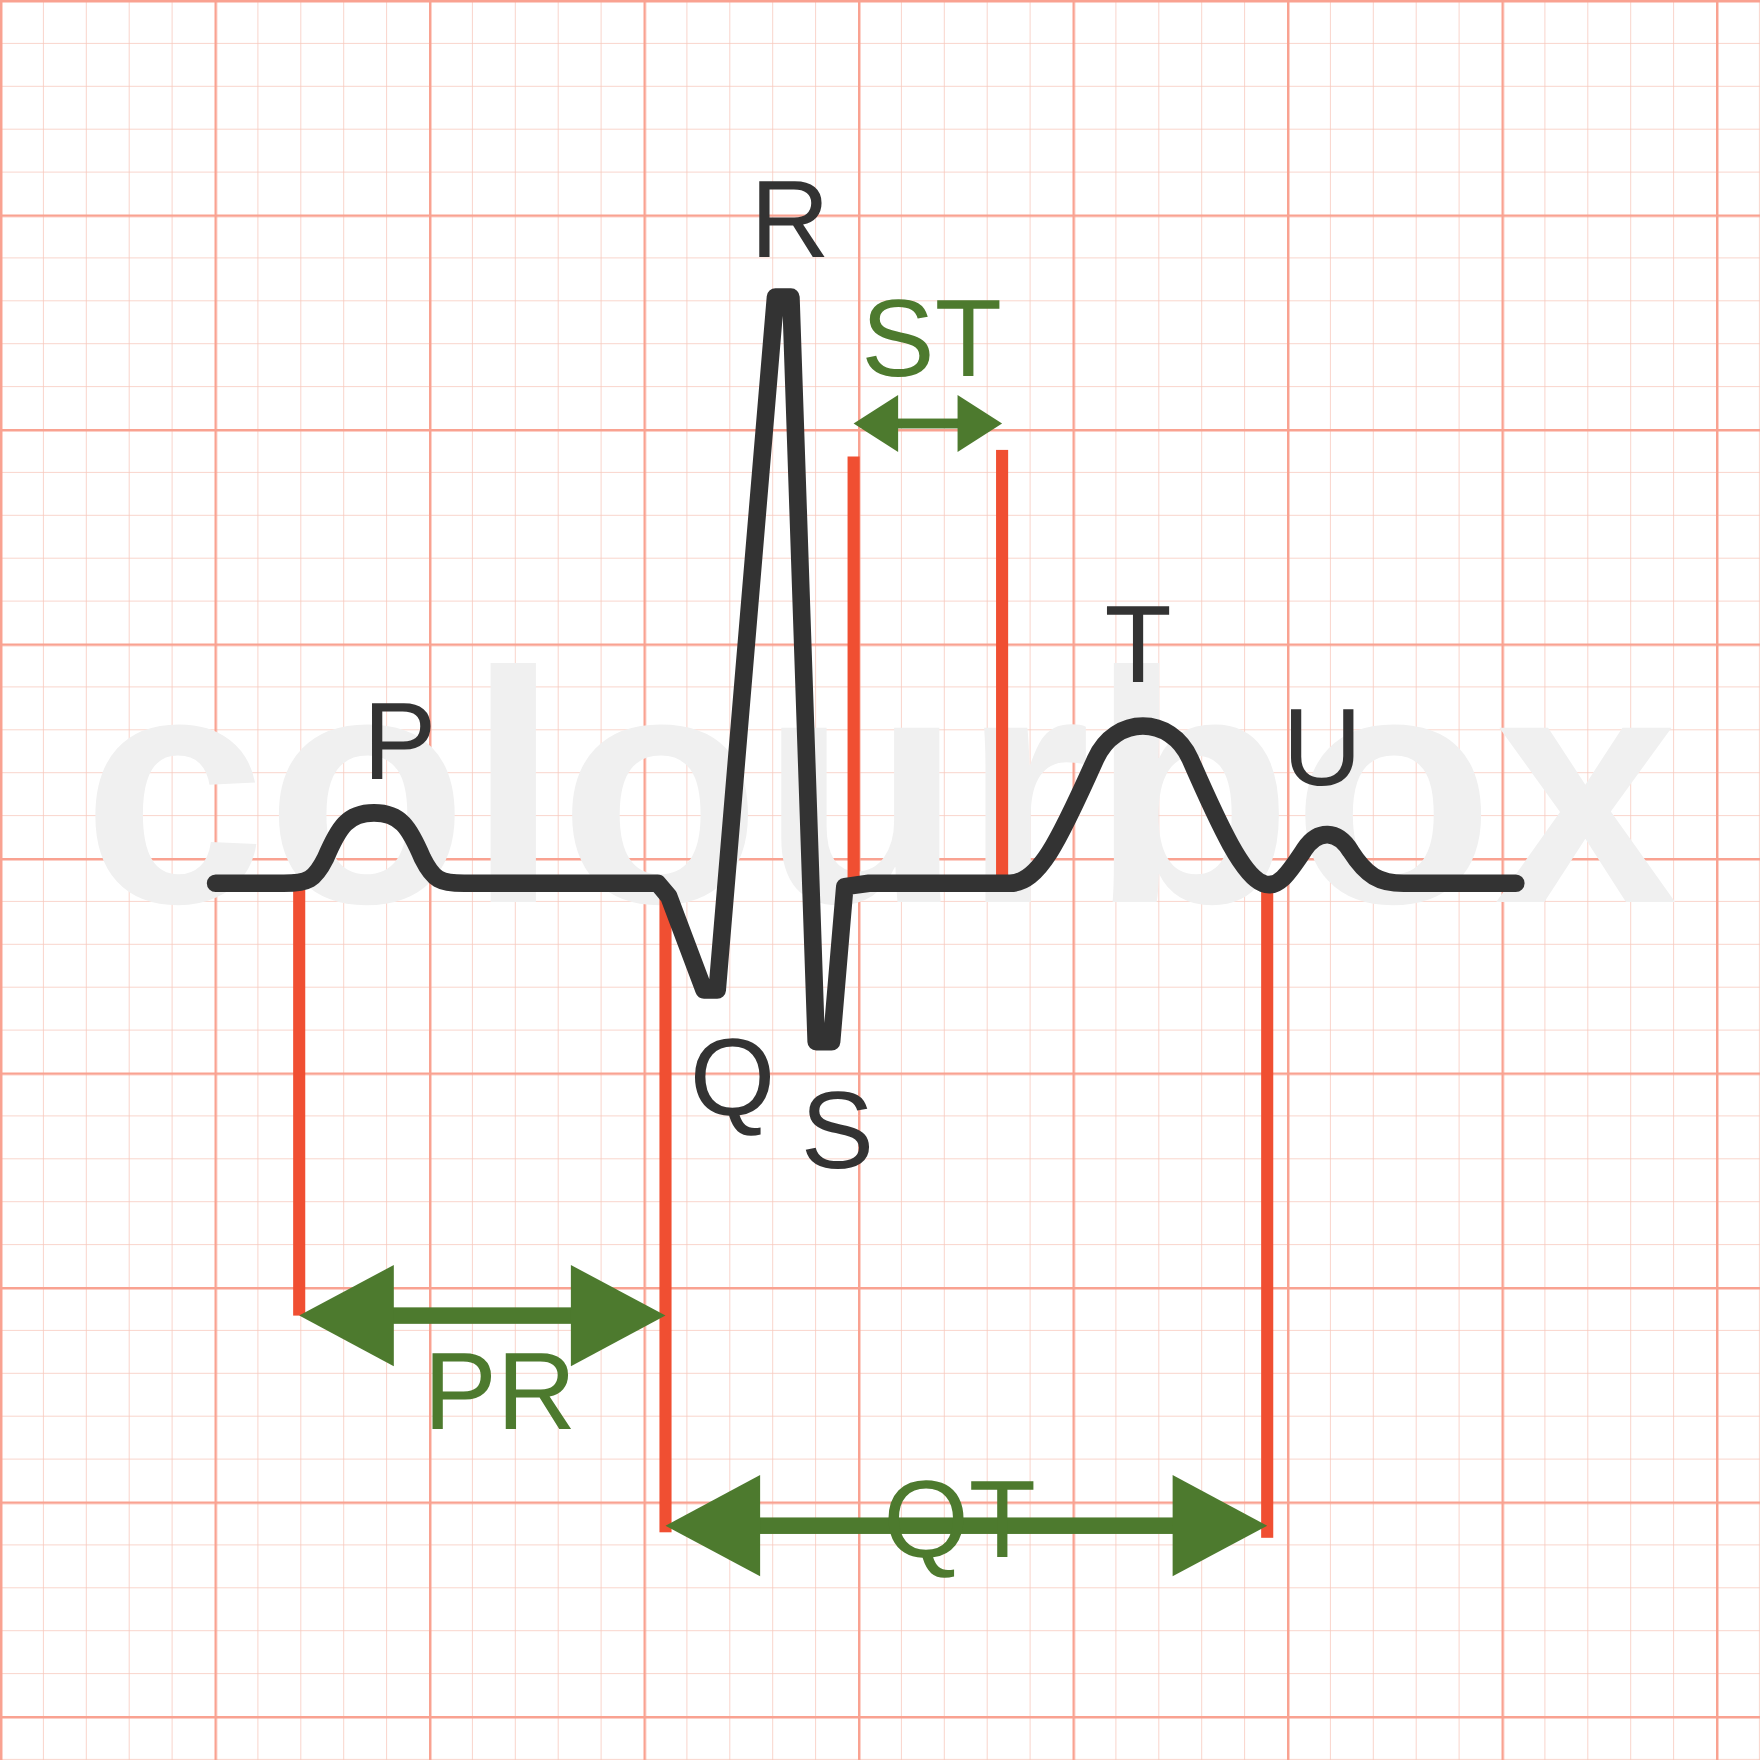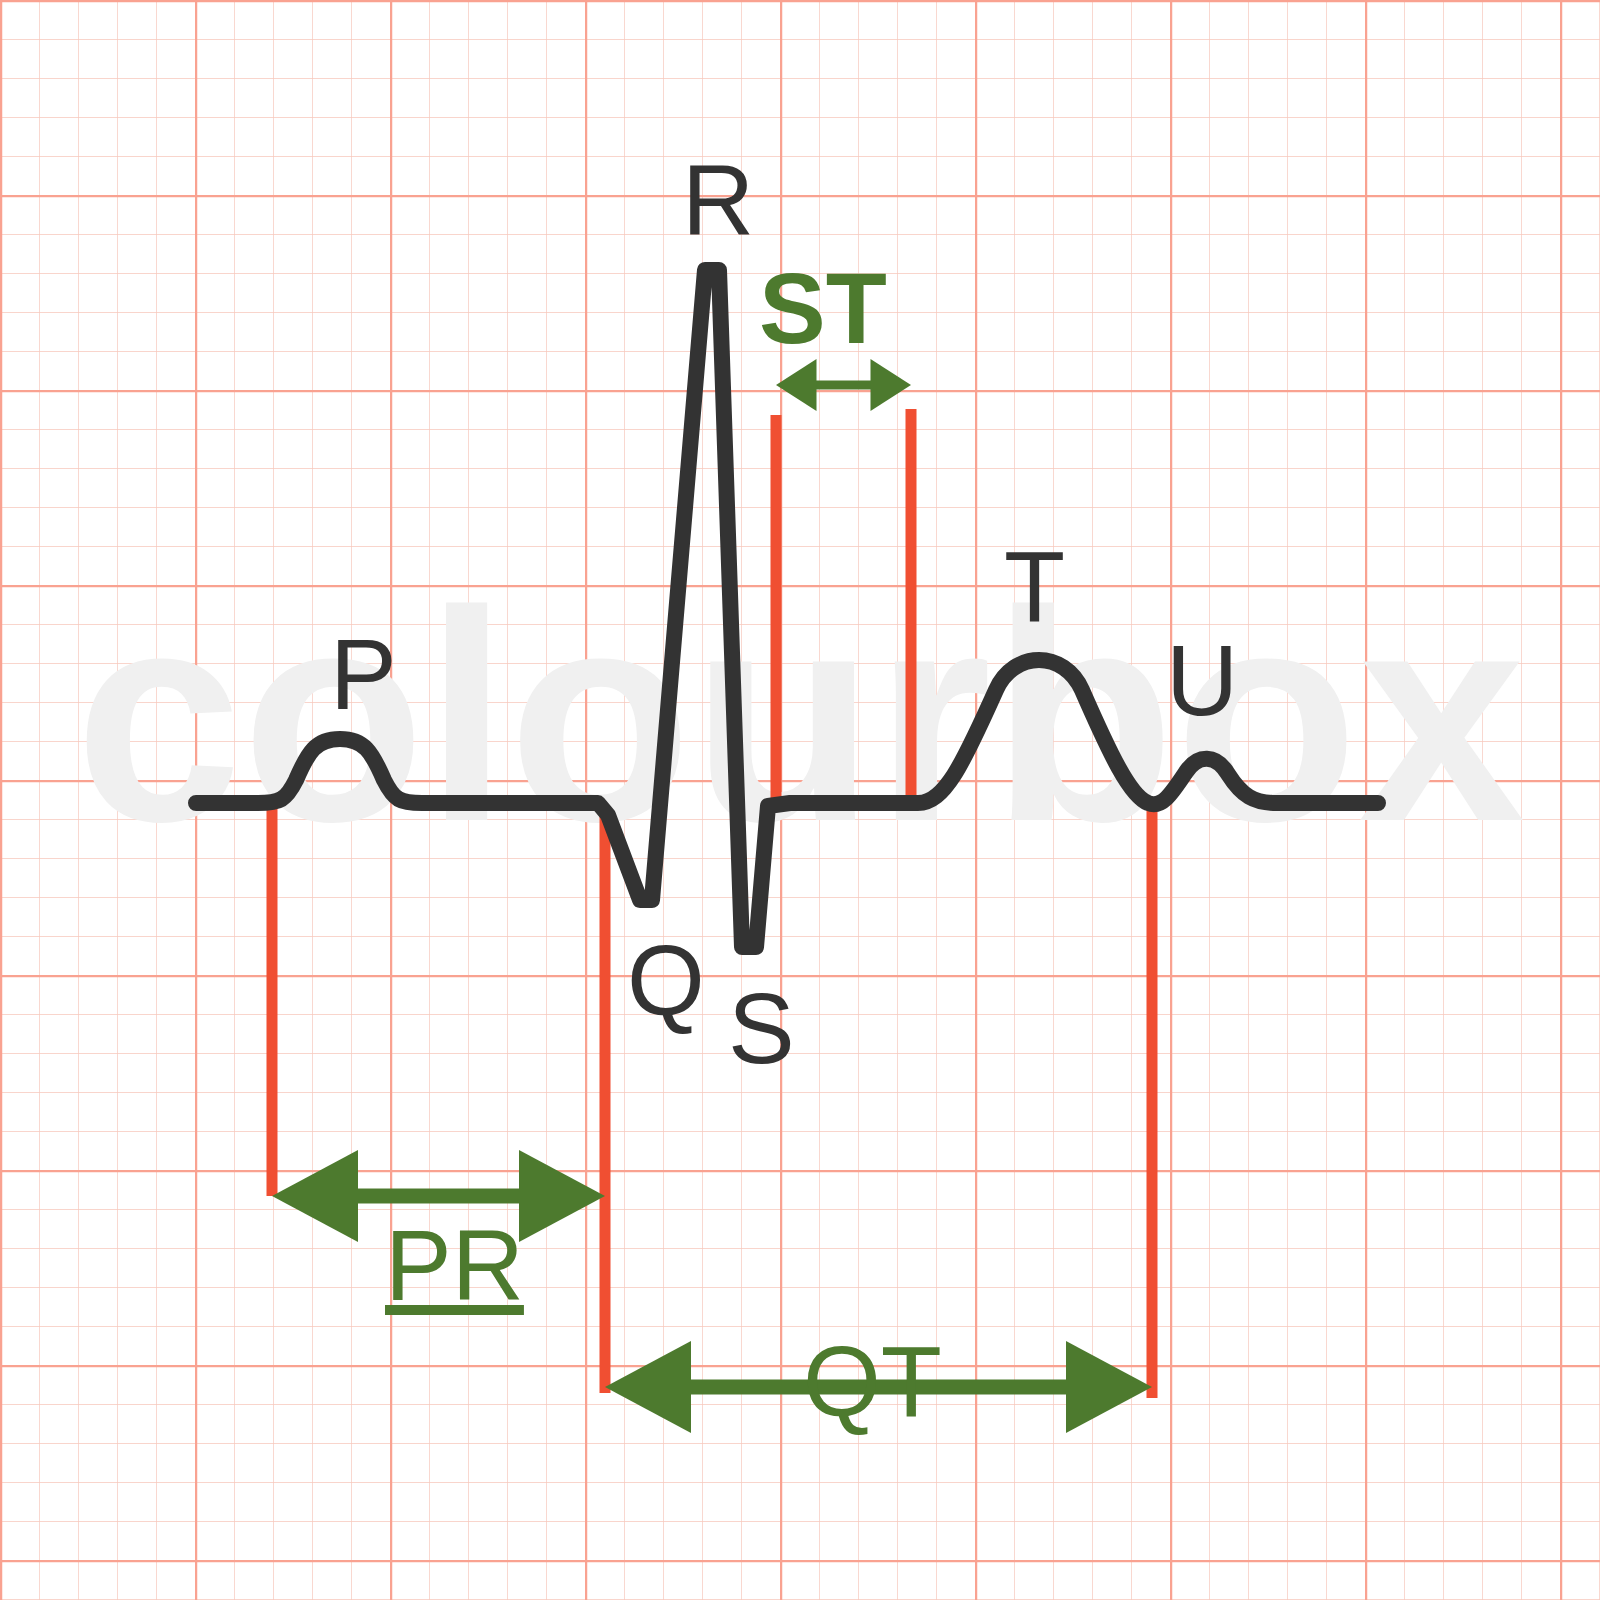--- a/index.html
+++ b/index.html
@@ -117,18 +117,18 @@
   </svg>
 
   <div class="layer" id="labels-layer">
     <div class="wave-label lbl-black" style="left:330px; top:624px;">P</div>
     <div class="wave-label lbl-black" style="left:682px; top:150px;">R</div>
     <div class="wave-label lbl-black" style="left:627px; top:930px;">Q</div>
     <div class="wave-label lbl-black" style="left:728px; top:978px;">S</div>
     <div class="wave-label lbl-black" style="left:1004px; top:536px;">T</div>
     <div class="wave-label lbl-black" style="left:1166px; top:630px;">U</div>
 
-    <div class="wave-label lbl-green" style="left:385px; top:1215px;text-decoration:underline;">PR</div>
-    <div class="wave-label lbl-green" style="left:759px; top:258px;font-weight:bold;">ST</div>
+    <div class="wave-label lbl-green" style="left:385px; top:1215px;">PR</div>
+    <div class="wave-label lbl-green" style="left:783px; top:258px;">ST</div>
     <div class="wave-label lbl-green" style="left:803px; top:1283px;margin-top:48px;">QT</div>
   </div>
 
 </div>
 
 </body></html>

